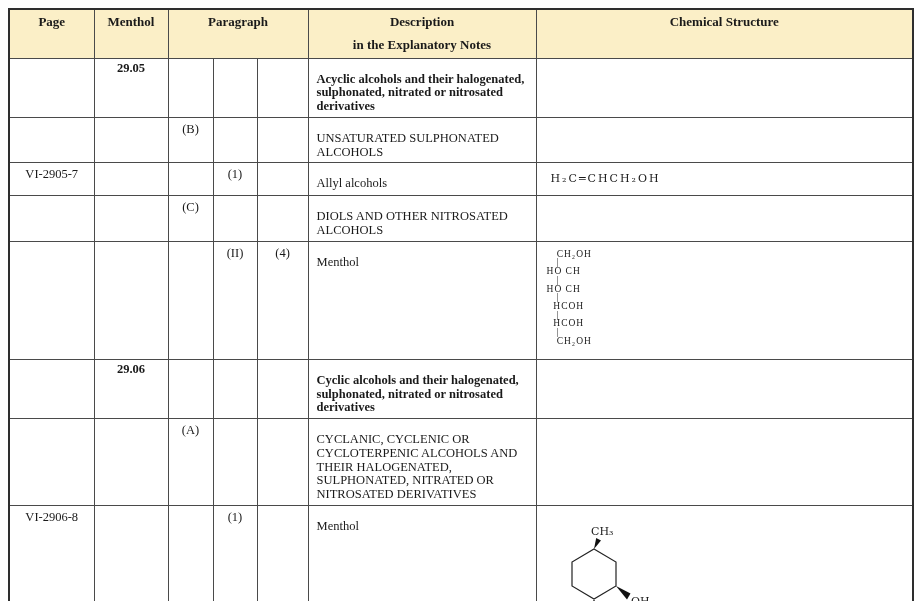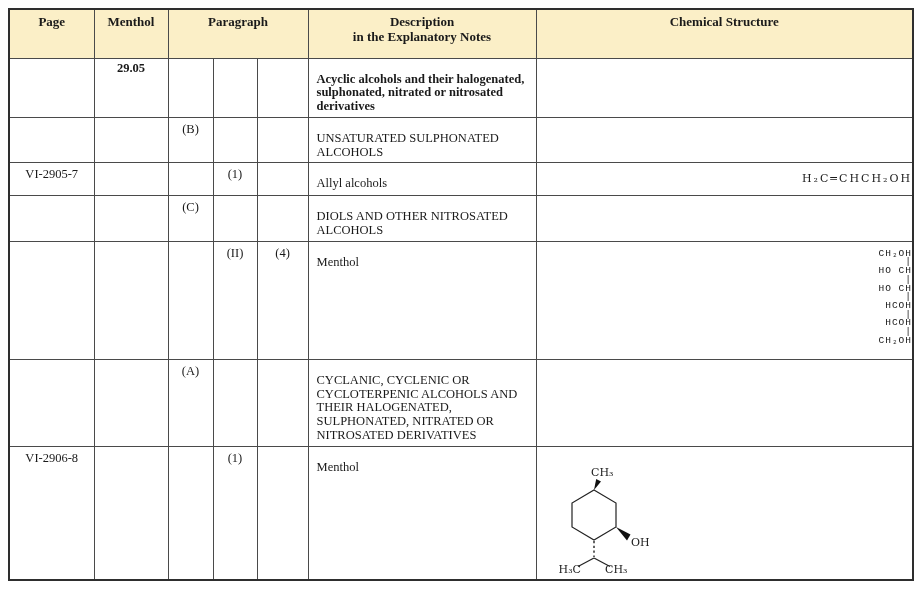--- a/index.html
+++ b/index.html
@@ -23,36 +23,36 @@
     border:1px solid var(--border);
     vertical-align:top;
     padding:2px 3px;
     overflow:hidden;
   }
   th{
     background:var(--header-bg);
     font-weight:bold;font-size:13px;text-align:center;
     padding-top:5px;line-height:1.05;
   }
-  .hdr-line2{margin-top:1px;}
+  .hdr-line2{margin-top:9px;}
   td.cell-center{text-align:center;font-size:12.5px;padding-top:4px;}
   td.cell-heading{text-align:center;font-size:12.5px;font-weight:bold;}
   td.cell-desc{
     font-size:12.5px;line-height:1.1;
     padding:14px 6px 3px 8px;
   }
   tr.bold-desc td.cell-desc{font-weight:bold;}
-  td.cell-chem{padding:0;text-align:right;}
+  td.cell-chem{padding:0;}
   .formula{
     font-family:"DejaVu Serif","DejaVu Sans",serif;
     font-size:11px;letter-spacing:2px;white-space:nowrap;
     margin:9px 0 0 14px;
   }
   .fischer{
-    font-family:Liberation Mono, monospace;
+    font-family:Liberation Serif, serif;
     font-size:9.5px;line-height:8.7px;letter-spacing:1px;
     margin:8px 0 0 10px;white-space:pre;
   }
   .menthol-svg{display:block;margin:4px 0 0 8px;}
   .menthol-svg text{
     font-family:"DejaVu Serif","DejaVu Sans",serif;
     font-size:11px;fill:var(--text);
   }
   .stroke{stroke:#222;stroke-width:1.2;fill:none;}
   .wedge{fill:#111;stroke:none;}
@@ -142,20 +142,29 @@
 HO CH
    |
   HCOH
    |
   HCOH
    |
    CH₂OH</div>
       </td>
     </tr>
 
+    <tr class="bold-desc" style="height:52px">
+      <td class="cell-center"></td>
+      <td class="cell-heading">29.06</td>
+      <td class="cell-center"></td>
+      <td class="cell-center"></td>
+      <td class="cell-center"></td>
+      <td class="cell-desc">Cyclic alcohols and their halogenated, sulphonated, nitrated or nitrosated derivatives</td>
+      <td class="cell-chem"></td>
+    </tr>
 
     <tr style="height:73px">
       <td class="cell-center"></td>
       <td class="cell-heading"></td>
       <td class="cell-center">(A)</td>
       <td class="cell-center"></td>
       <td class="cell-center"></td>
       <td class="cell-desc">CYCLANIC, CYCLENIC OR CYCLOTERPENIC ALCOHOLS AND THEIR HALOGENATED, SULPHONATED, NITRATED OR NITROSATED DERIVATIVES</td>
       <td class="cell-chem"></td>
     </tr>

